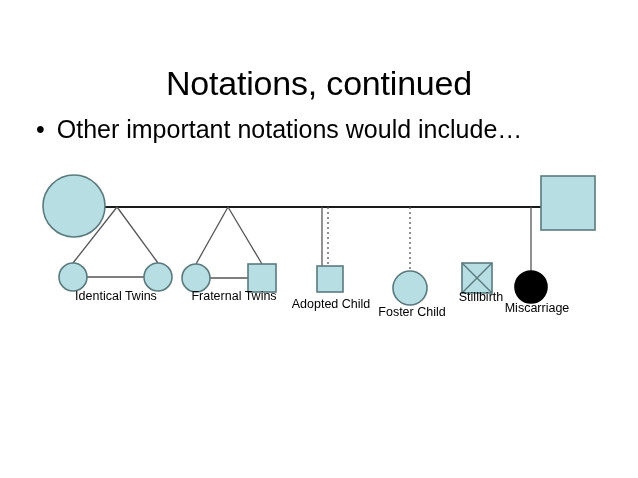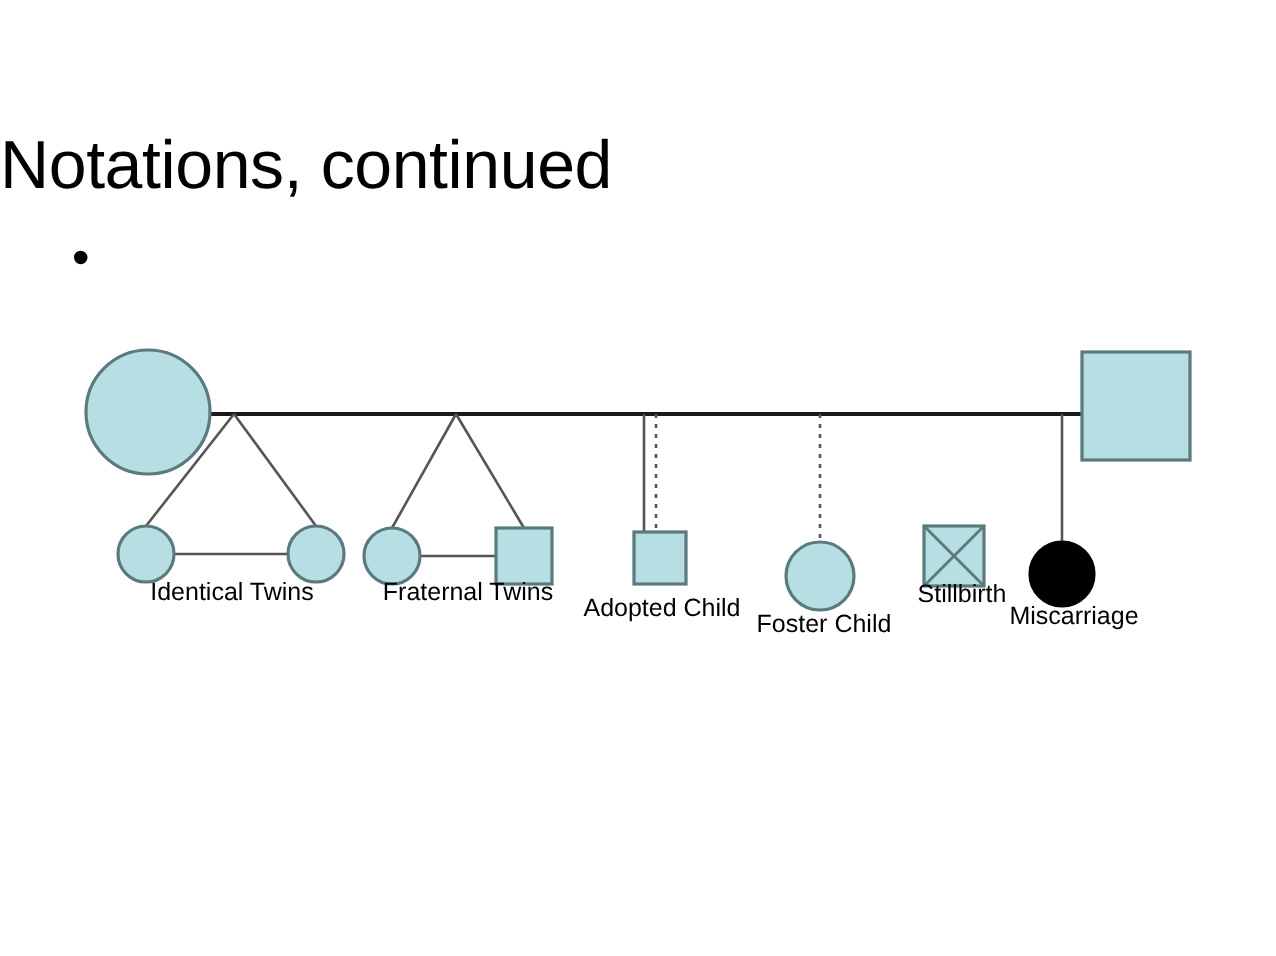--- a/index.html
+++ b/index.html
@@ -21,20 +21,21 @@
     left: 0; top: 0;
     width: 638px;
     height: 478px;
     background: #ffffff;
   }
   .slide-title {
     position: absolute;
     left: 0;
     top: 40px;
     width: 638px;
+    text-align: center;
     font-size: 34px;
     line-height: 40px;
     font-weight: normal;
     letter-spacing: -0.2px;
     color: #000000;
     white-space: nowrap;
   }
   .bullet-row {
     position: absolute;
     left: 36px;
@@ -66,20 +67,21 @@
 </style>
 </head>
 <body>
 
 <div id="slide">
 
   <h1 class="slide-title">Notations, continued</h1>
 
   <div class="bullet-row">
     <span class="bullet-dot">•</span>
+    <span class="bullet-text">Other important notations would include…</span>
   </div>
 
   <svg id="genogram" viewBox="0 0 638 180" width="638" height="180">
     <g id="lines-layer">
         <line x1="104" y1="47" x2="541" y2="47" stroke="#1a1a1a" stroke-width="2" shape-rendering="geometricPrecision"></line>
         <line x1="117" y1="47" x2="73" y2="103" stroke="#555555" stroke-width="1.3" shape-rendering="geometricPrecision"></line>
         <line x1="117" y1="47" x2="158" y2="103" stroke="#555555" stroke-width="1.3" shape-rendering="geometricPrecision"></line>
         <line x1="87" y1="117" x2="144" y2="117" stroke="#555555" stroke-width="1.3" shape-rendering="geometricPrecision"></line>
         <line x1="228" y1="47" x2="196" y2="104" stroke="#555555" stroke-width="1.3" shape-rendering="geometricPrecision"></line>
         <line x1="228" y1="47" x2="262" y2="104" stroke="#555555" stroke-width="1.3" shape-rendering="geometricPrecision"></line>

